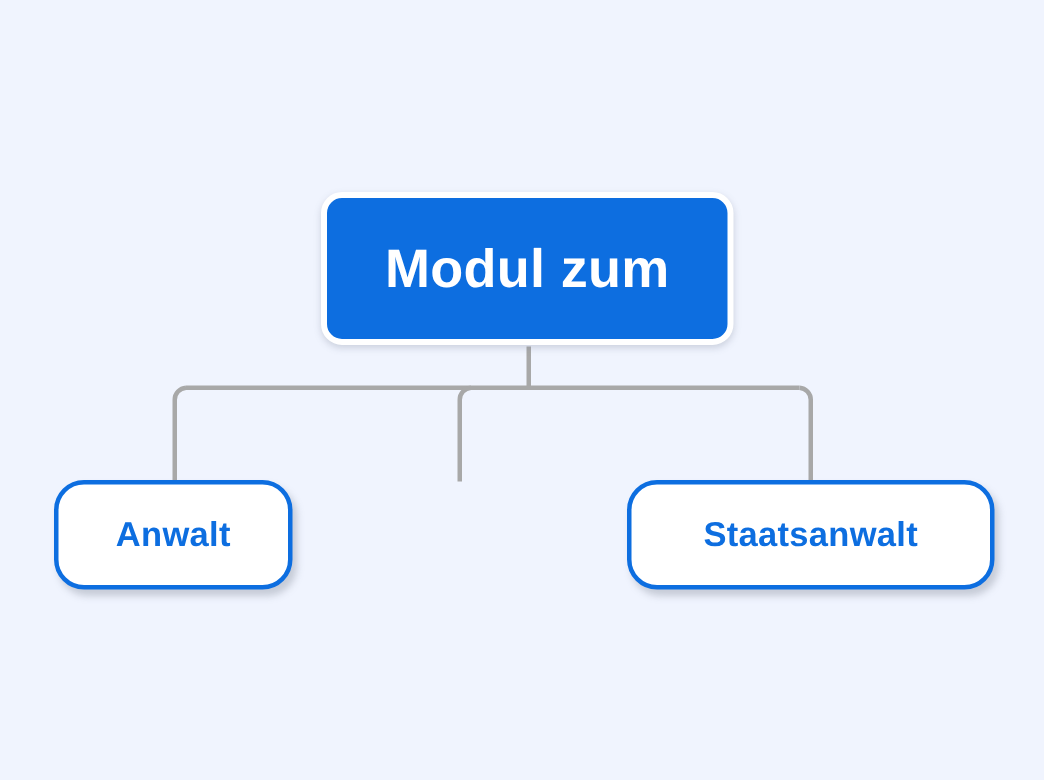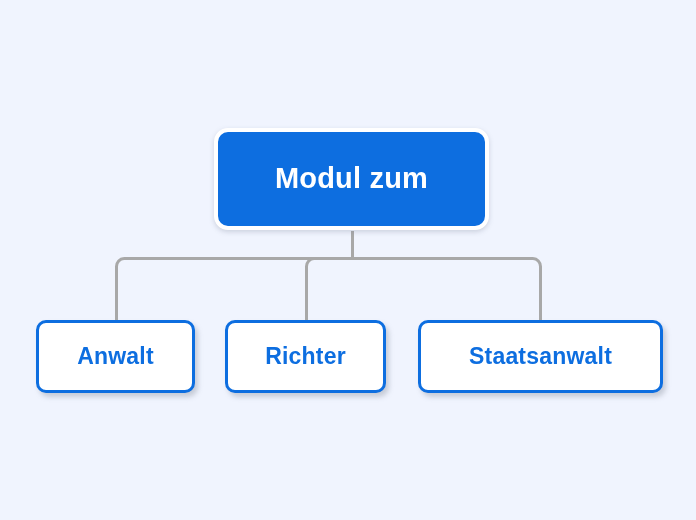--- a/index.html
+++ b/index.html
@@ -24,21 +24,21 @@
     top: 0;
     width: 696px;
     height: 520px;
   }
   .node {
     position: absolute;
     box-sizing: border-box;
     display: flex;
     align-items: center;
     justify-content: center;
-    border-radius: 10px;
+    border-radius: 20px;
     text-align: center;
     z-index: 2;
   }
   .node-label {
     font-weight: bold;
     letter-spacing: 0.2px;
     white-space: nowrap;
     line-height: 1.1;
   }
   
@@ -47,21 +47,21 @@
     top: 128px;
     width: 275px;
     height: 102px;
     background: #0d6ee0;
     border: 4px solid #ffffff;
     border-radius: 14px;
     box-shadow: 0 2px 5px rgba(120, 130, 150, 0.30);
   }
   #node-root .node-label {
     color: #ffffff;
-    font-size: 29px;
+    font-size: 36px;
   }
   
   .node-child {
     background: #ffffff;
     border: 3px solid #0d6ee0;
     box-shadow: 3px 4px 5px rgba(140, 148, 163, 0.42);
   }
   .node-child .node-label {
     color: #0d6ee0;
     font-size: 23px;
@@ -106,21 +106,18 @@
   </svg>
 
   <div class="node" id="node-root">
     <span class="node-label">Modul zum</span>
   </div>
 
   <div class="node node-child" id="node-child-0">
     <span class="node-label">Anwalt</span>
   </div>
 
-  <div class="node node-child" id="node-child-1">
-    <span class="node-label">Richter</span>
-  </div>
 
   <div class="node node-child" id="node-child-2">
     <span class="node-label">Staatsanwalt</span>
   </div>
 
 </div>
 
 </body></html>

